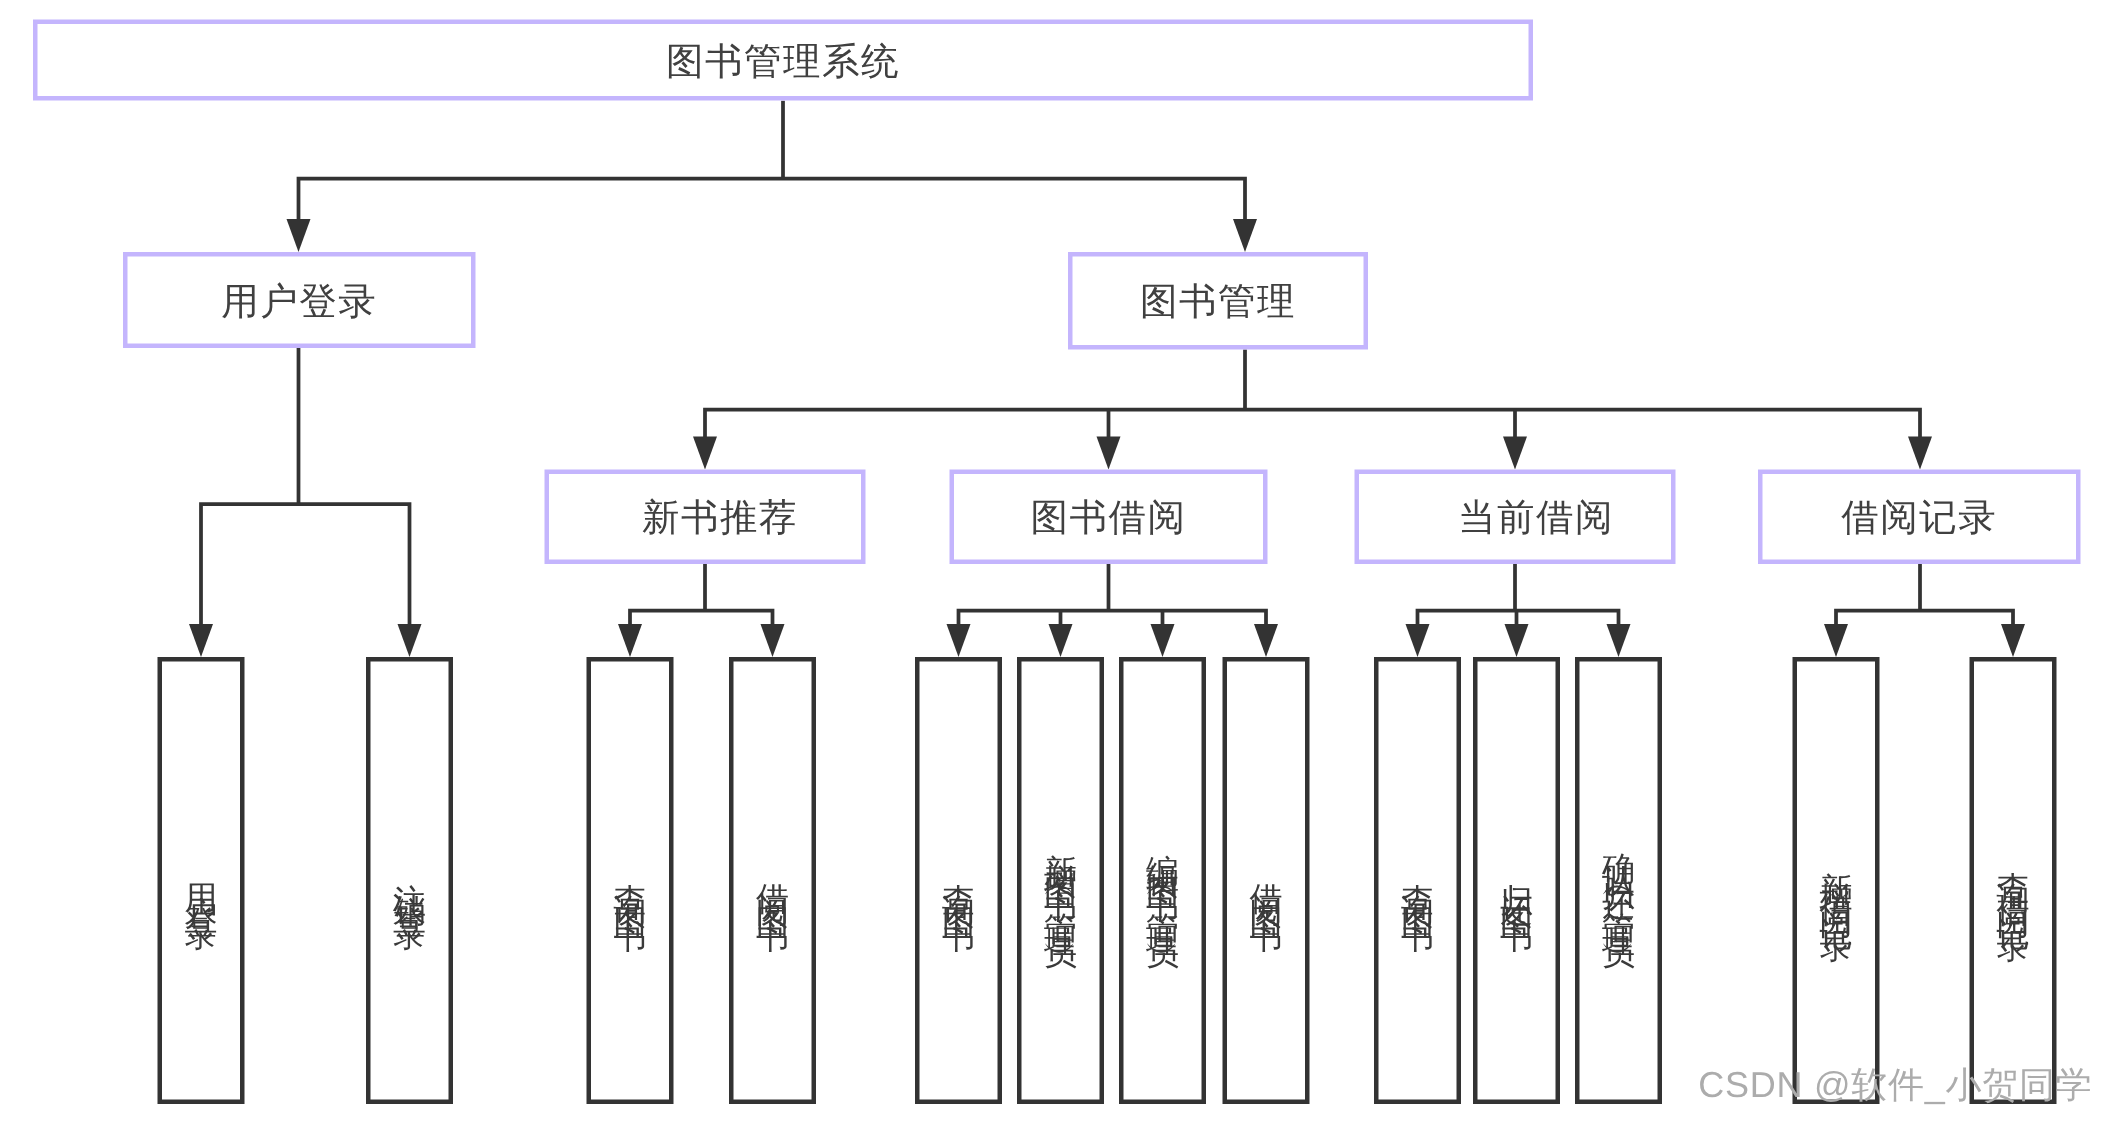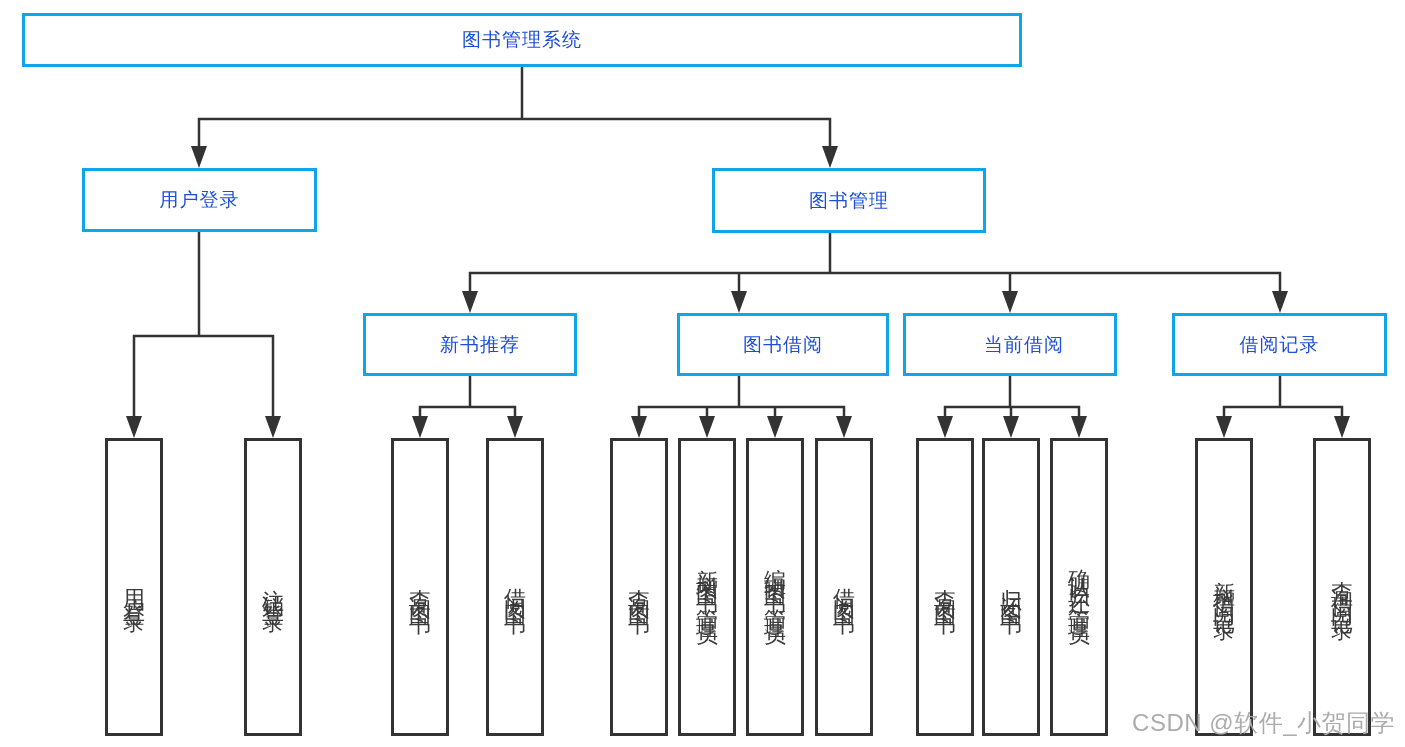--- a/index.html
+++ b/index.html
@@ -13,28 +13,28 @@
   }
   .connectors {
     position: absolute;
     left: 0; top: 0;
     width: 1405px; height: 747px;
     z-index: 1;
   }
   .hbox {
     position: absolute;
     box-sizing: border-box;
-    border: 3px solid #0ea5e9;
+    border: 3px solid #c4b5fd;
     background: #ffffff;
     display: flex;
     align-items: center;
     justify-content: center;
-    font-size: 19px;
+    font-size: 25px;
     font-weight: 500;
-    color: #1d4ed8;
+    color: #404040;
     letter-spacing: 1px;
     z-index: 2;
   }
   .vbox {
     position: absolute;
     top: 438px;
     width: 58px;
     height: 298px;
     box-sizing: border-box;
     border: 3px solid #333333;
@@ -49,23 +49,23 @@
     text-orientation: mixed;
     font-size: 22px;
     font-weight: 500;
     color: #3a3a3a;
     letter-spacing: 8px;
     line-height: 1;
     white-space: nowrap;
   }
   .box-root        { left: 22px;   top: 13px;  width: 1000px; height: 54px; }
   .box-user-login  { left: 82px;   top: 168px; width: 235px;  height: 64px; }
-  .box-book-mgmt   { left: 712px;  top: 168px; width: 274px;  height: 65px; }
+  .box-book-mgmt   { left: 712px;  top: 168px; width: 200px;  height: 65px; }
   .box-new-rec     { left: 363px;  top: 313px; width: 214px;  height: 63px; padding-left: 20px; }
-  .box-book-borrow { left: 633px;  top: 313px; width: 212px;  height: 63px; margin-left: 44px; }
+  .box-book-borrow { left: 633px;  top: 313px; width: 212px;  height: 63px; }
   .box-cur-borrow  { left: 903px;  top: 313px; width: 214px;  height: 63px; padding-left: 28px; }
   .box-borrow-rec  { left: 1172px; top: 313px; width: 215px;  height: 63px; }
   .v-login        { left: 105px;  }
   .v-logout       { left: 244px;  }
   .v-nr-query     { left: 391px;  }
   .v-nr-borrow    { left: 486px;  }
   .v-bb-query     { left: 610px;  }
   .v-bb-add       { left: 678px;  }
   .v-bb-edit      { left: 746px;  }
   .v-bb-borrow    { left: 815px;  }

